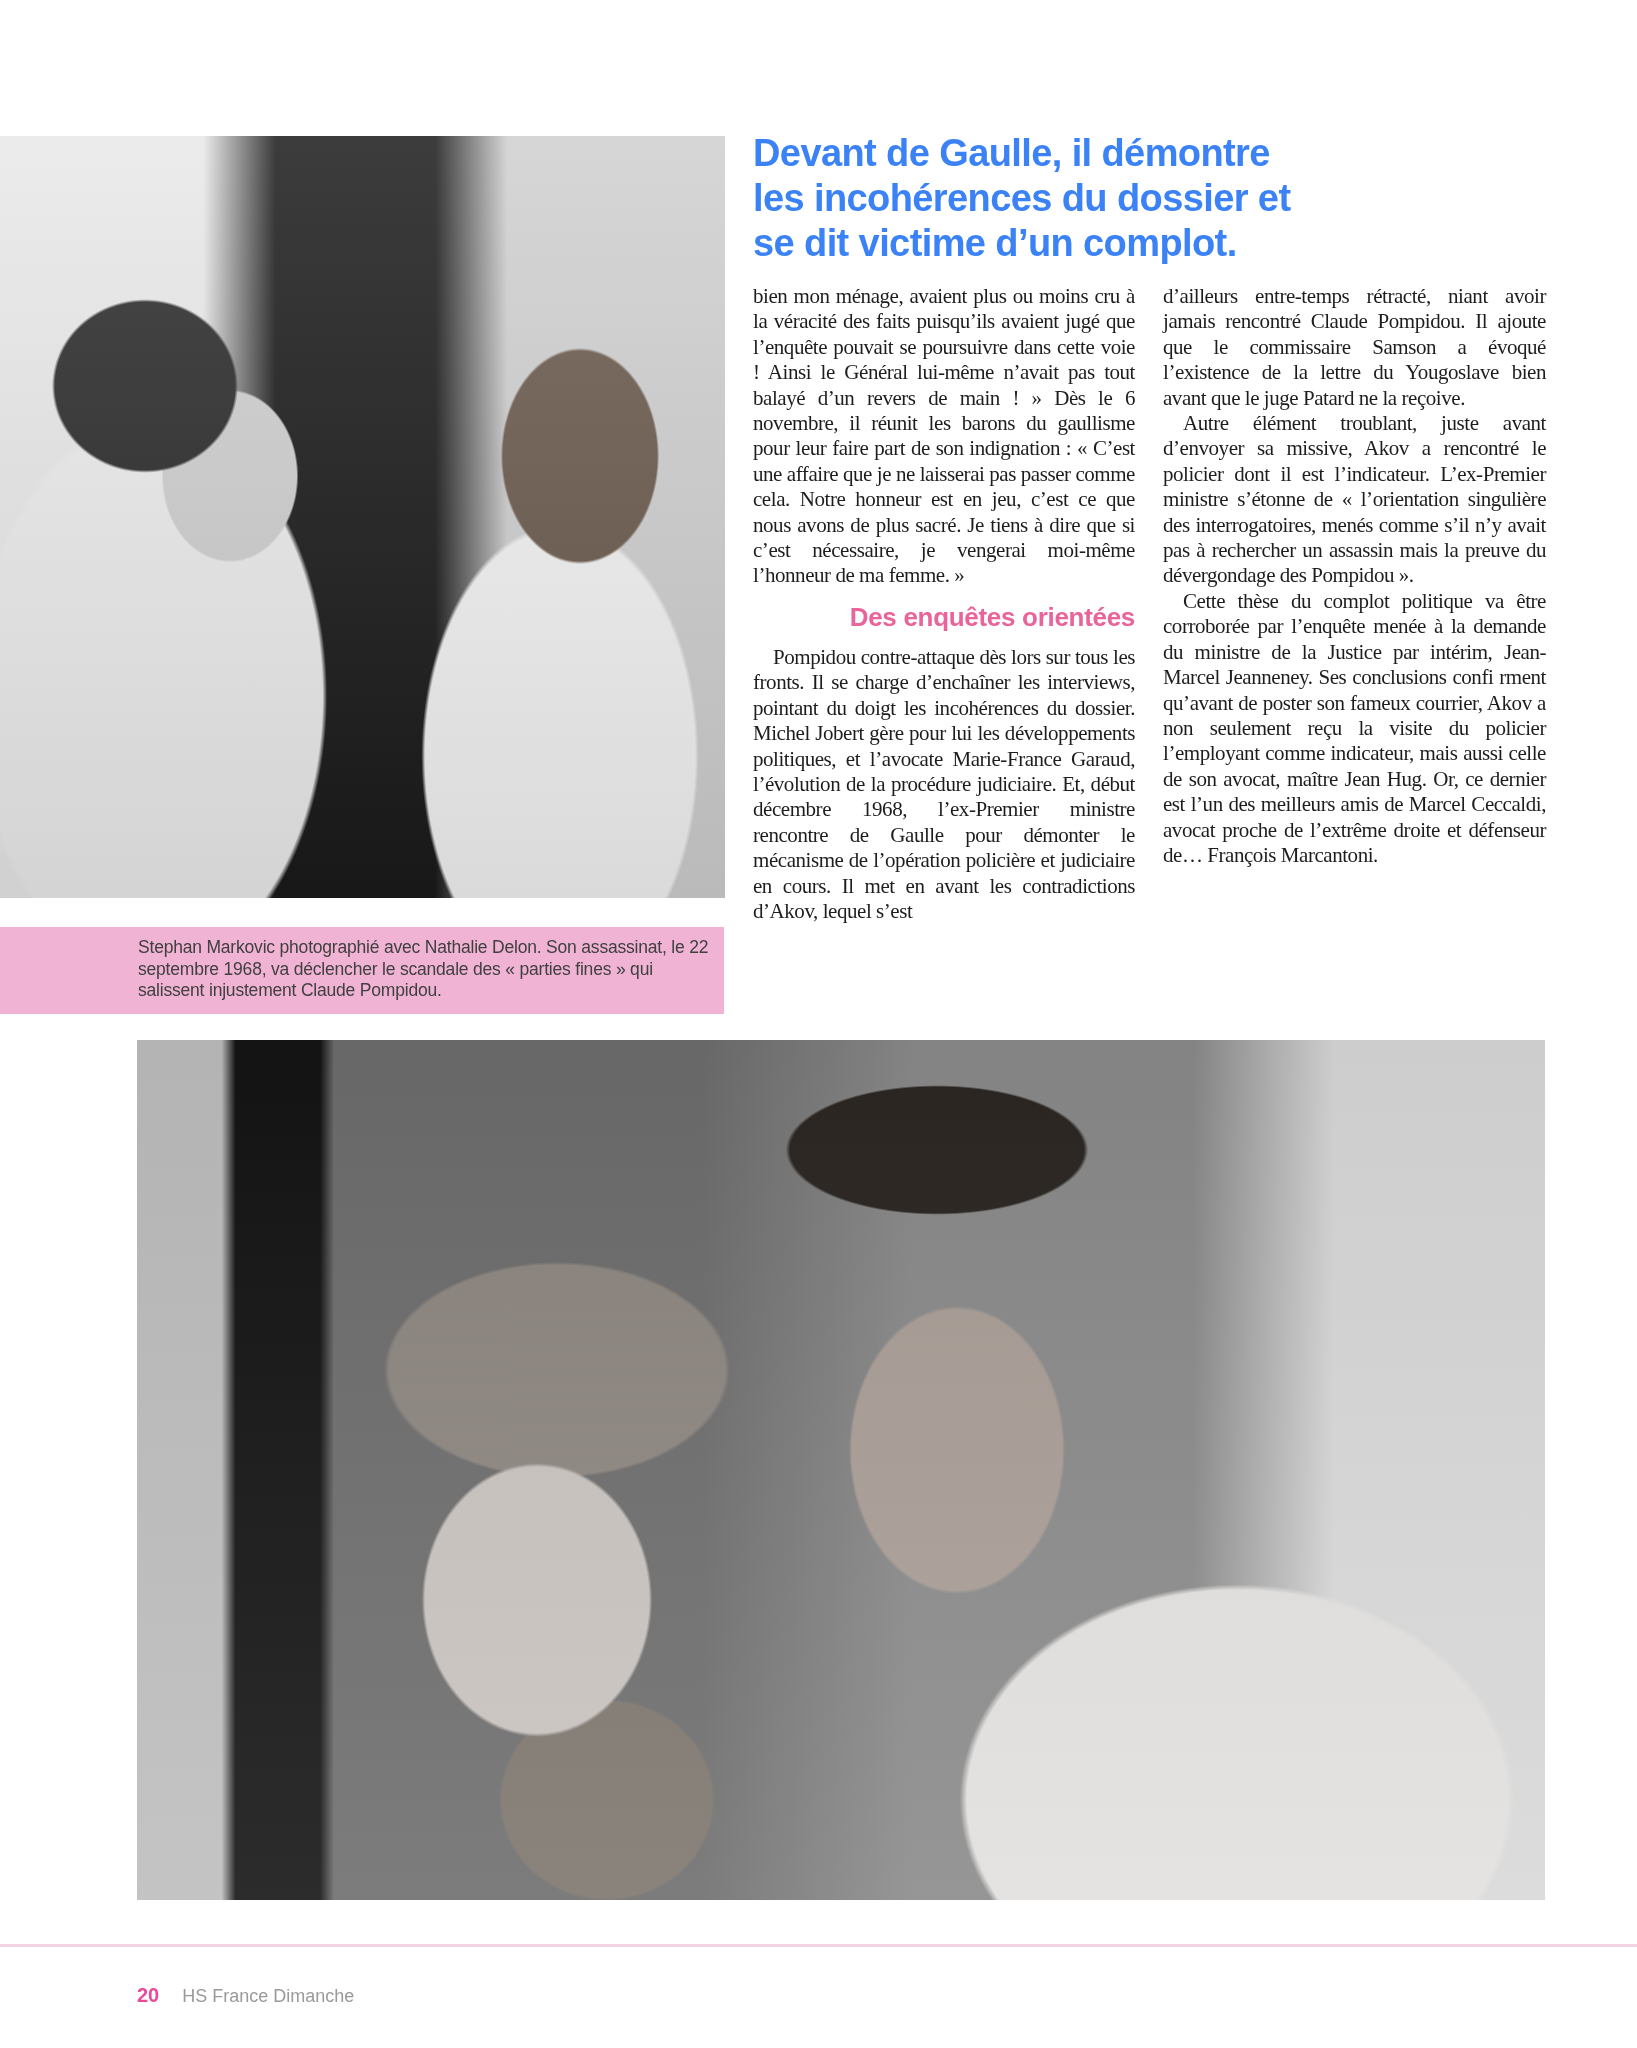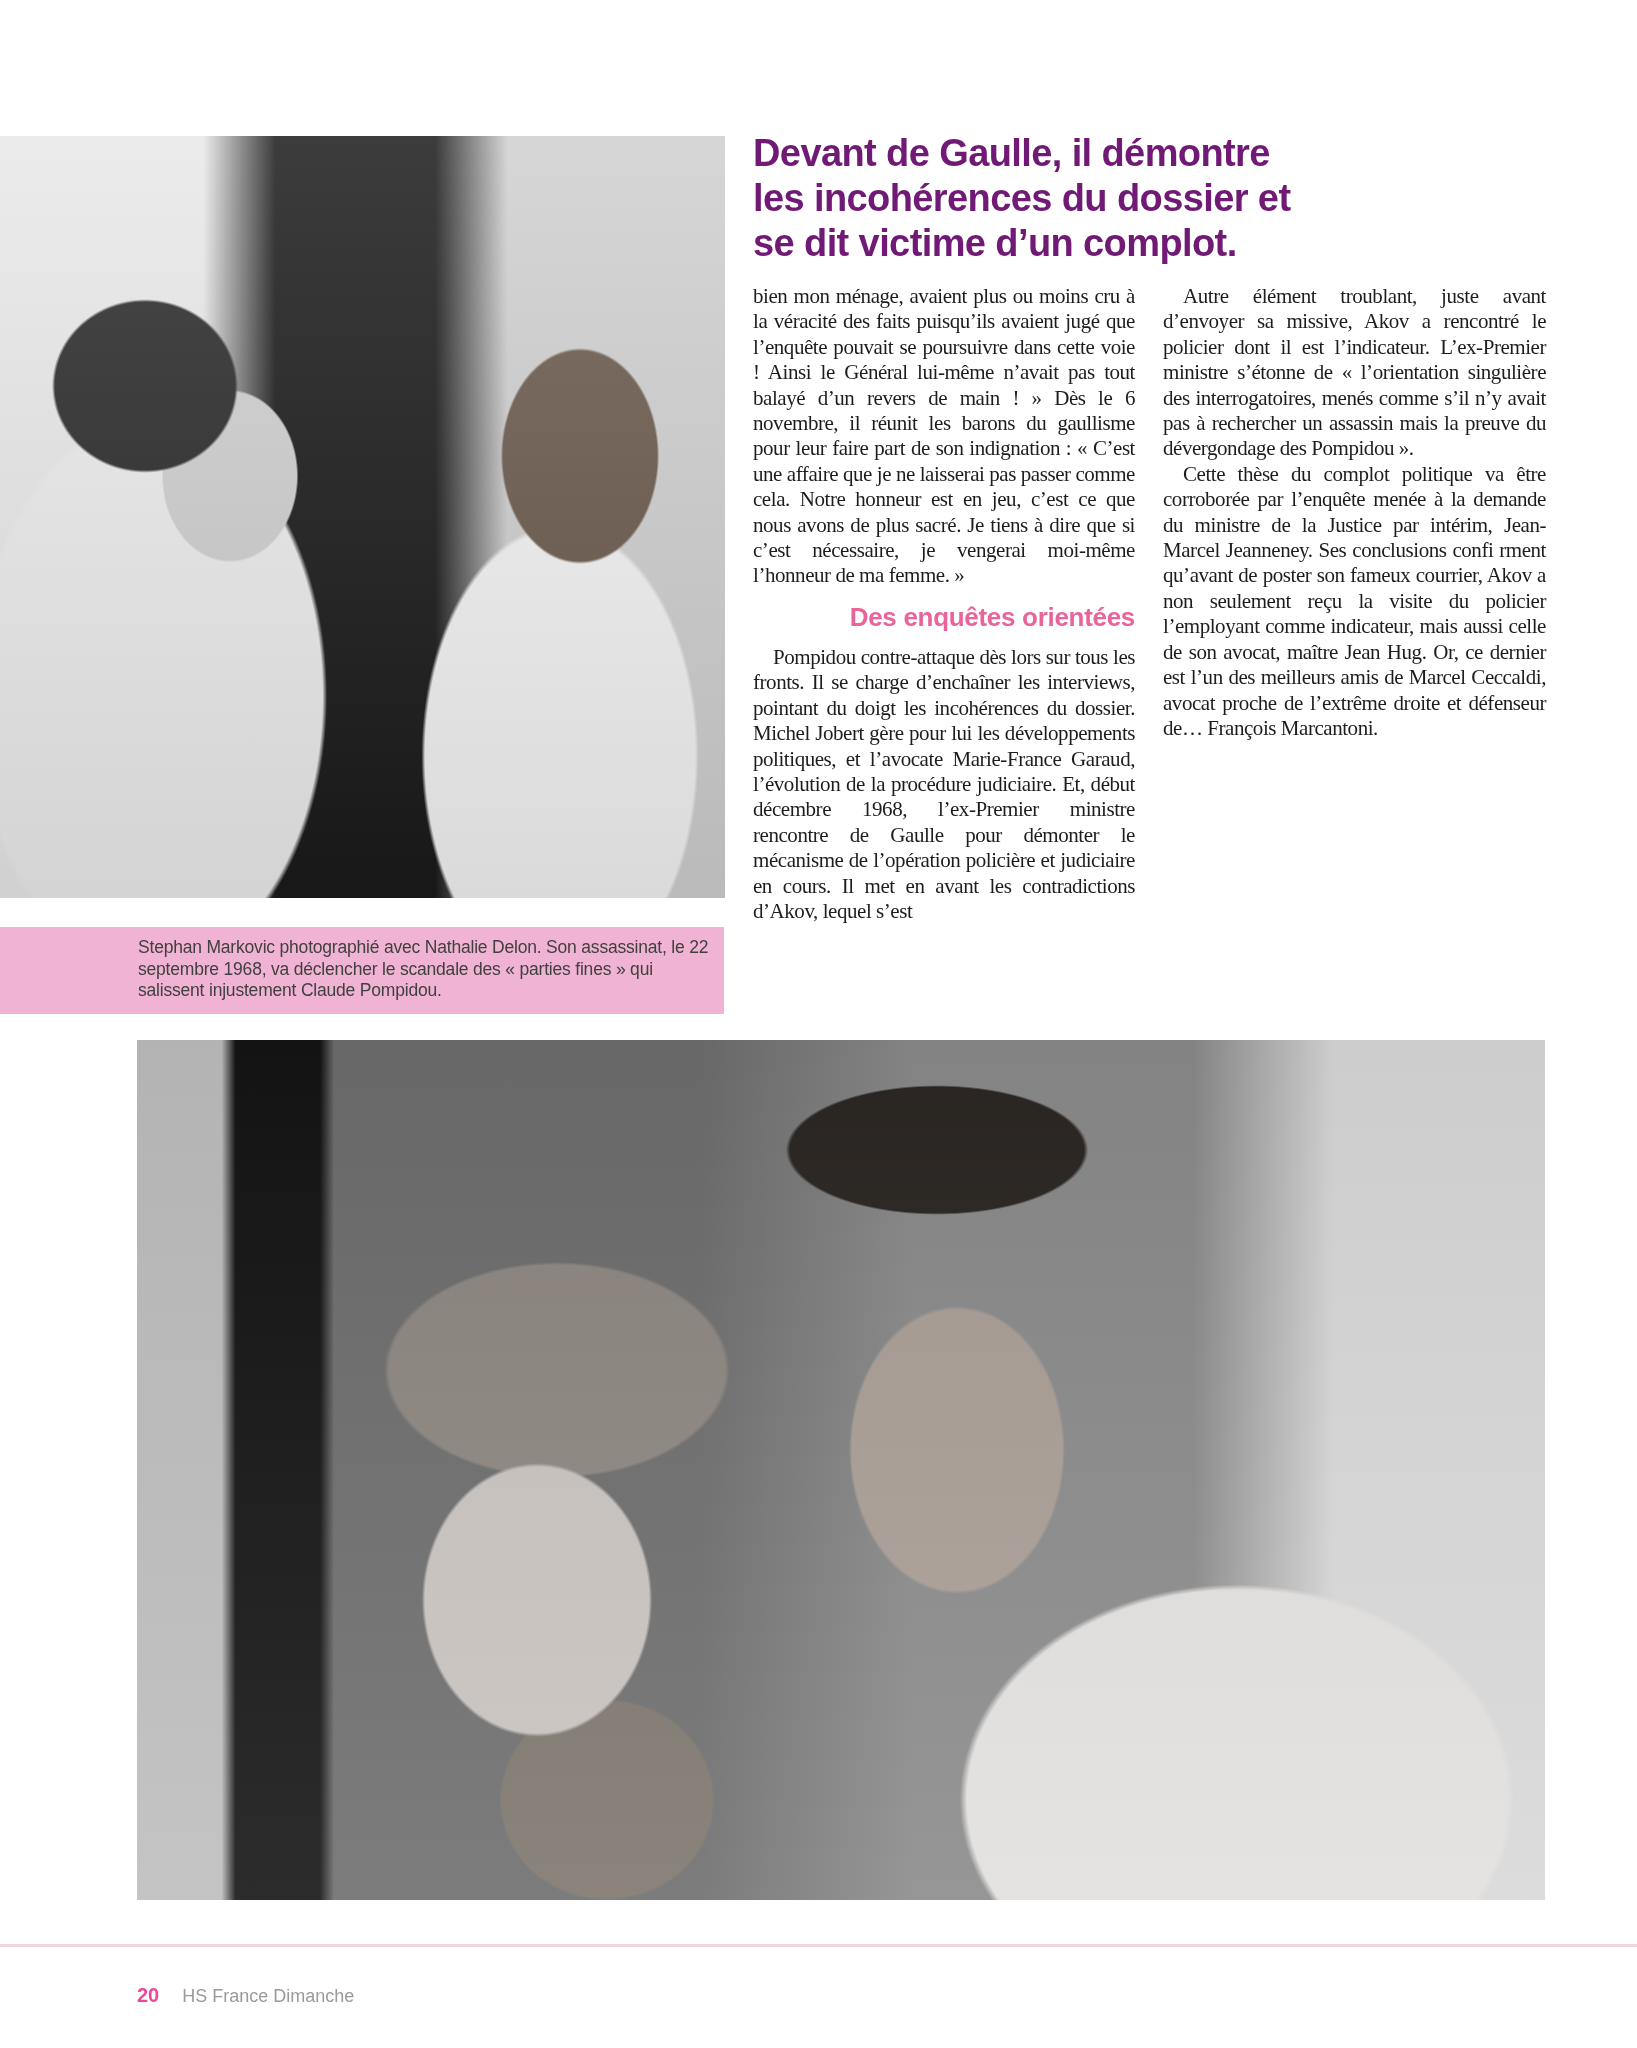--- a/index.html
+++ b/index.html
@@ -36,21 +36,21 @@
   #caption-text {
     left: 138px; top: 937px; width: 580px;
     font-family: "Liberation Sans", sans-serif; font-size: 17.5px; line-height: 21.5px;
     color: #404040; letter-spacing: -0.2px;
   }
 
   
   #headline {
     left: 753px; top: 131px; width: 560px;
     font-family: "Liberation Sans", sans-serif; font-weight: bold;
-    font-size: 38px; line-height: 45px; color: #701a75;
+    font-size: 38px; line-height: 45px; color: #3b82f6;
     letter-spacing: -0.6px;
   }
 
   
   .col {
     font-size: 21px; line-height: 25.4px; text-align: justify;
     letter-spacing: -0.45px; color: #1d1d1d;
   }
   .col p { margin: 0; }
   .col p.indent { text-indent: 20px; }
@@ -103,20 +103,21 @@
 
 <h1 id="headline" class="abs" style="margin:0">Devant de Gaulle, il démontre les incohérences du dossier et se dit victime d’un complot.</h1>
 
 <div id="col1" class="abs col">
   <p>bien mon ménage, avaient plus ou moins cru à la véracité des faits puisqu’ils avaient jugé que l’enquête pouvait se poursuivre dans cette voie ! Ainsi le Général lui-même n’avait pas tout balayé d’un revers de main ! » Dès le 6 novembre, il réunit les barons du gaullisme pour leur faire part de son indignation : « C’est une affaire que je ne laisserai pas passer comme cela. Notre honneur est en jeu, c’est ce que nous avons de plus sacré. Je tiens à dire que si c’est nécessaire, je vengerai moi-même l’honneur de ma femme. »</p>
   <h2 id="subhead">Des enquêtes orientées</h2>
   <p class="indent">Pompidou contre-attaque dès lors sur tous les fronts. Il se charge d’enchaîner les interviews, pointant du doigt les incohérences du dossier. Michel Jobert gère pour lui les développements politiques, et l’avocate Marie-France Garaud, l’évolution de la procédure judiciaire. Et, début décembre 1968, l’ex-Premier ministre rencontre de Gaulle pour démonter le mécanisme de l’opération policière et judiciaire en cours. Il met en avant les contradictions d’Akov, lequel s’est</p>
 </div>
 
 <div id="col2" class="abs col">
+  <p>d’ailleurs entre-temps rétracté, niant avoir jamais rencontré Claude Pompidou. Il ajoute que le commissaire Samson a évoqué l’existence de la lettre du Yougoslave bien avant que le juge Patard ne la reçoive.</p>
   <p class="indent">Autre élément troublant, juste avant d’envoyer sa missive, Akov a rencontré le policier dont il est l’indicateur. L’ex-Premier ministre s’étonne de « l’orientation singulière des interrogatoires, menés comme s’il n’y avait pas à rechercher un assassin mais la preuve du dévergondage des Pompidou ».</p>
   <p class="indent">Cette thèse du complot politique va être corroborée par l’enquête menée à la demande du ministre de la Justice par intérim, Jean-Marcel Jeanneney. Ses conclusions confi rment qu’avant de poster son fameux courrier, Akov a non seulement reçu la visite du policier l’employant comme indicateur, mais aussi celle de son avocat, maître Jean Hug. Or, ce dernier est l’un des meilleurs amis de Marcel Ceccaldi, avocat proche de l’extrême droite et défenseur de… François Marcantoni.</p>
 </div>
 
 <div id="photo-bottom" class="abs" role="img" aria-label="Black-and-white photo of a woman in a fur collar and a bearded man in a jacket">
   <div class="shade"></div>
 </div>
 
 <div id="footer-rule" class="abs"></div>
 <div id="footer" class="abs">

